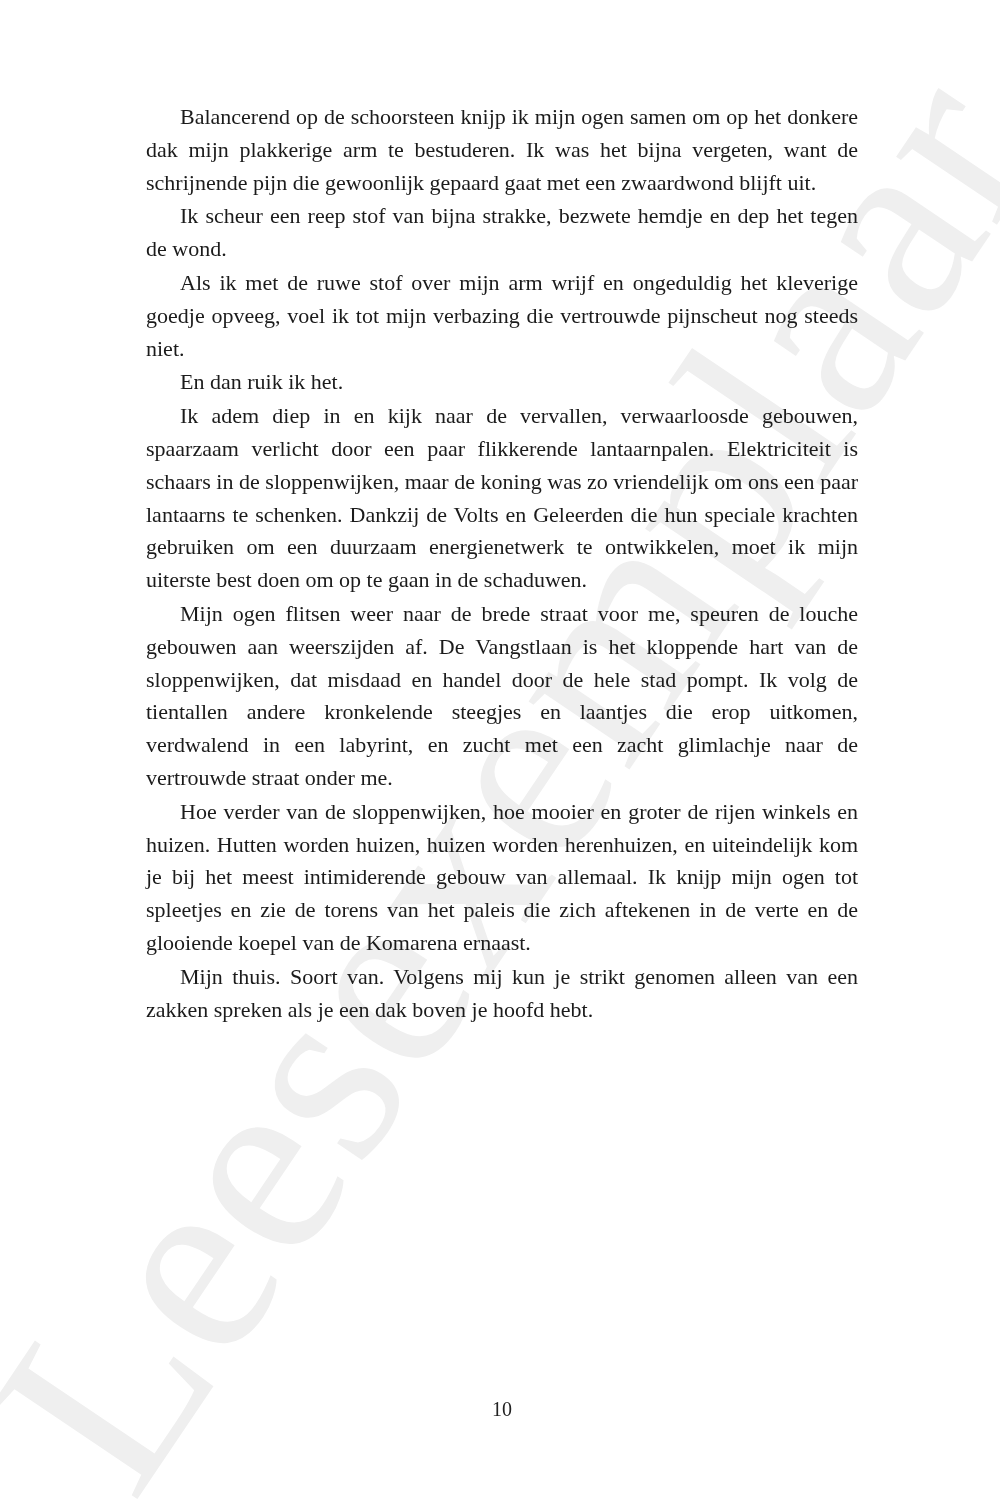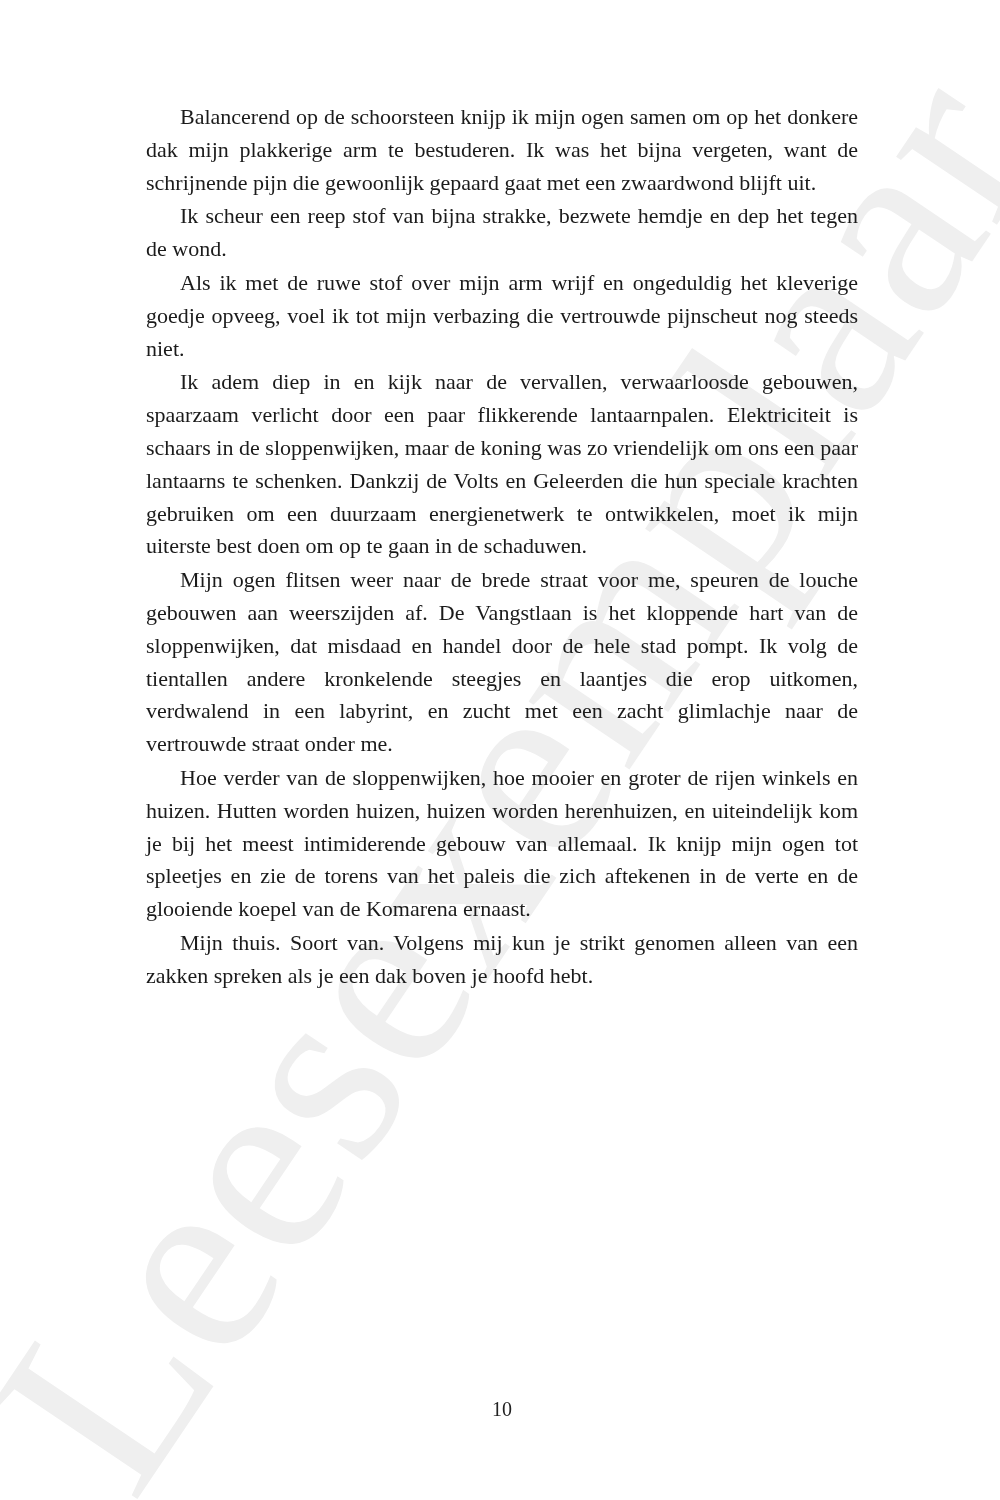--- a/index.html
+++ b/index.html
@@ -59,20 +59,21 @@
 </head>
 <body>
 
 <div class="page">
   <div class="watermark">Leesexemplaar</div>
 
   <div class="content">
     <p>Balancerend op de schoorsteen knijp ik mijn ogen samen om op het donkere dak mijn plakkerige arm te bestuderen. Ik was het bijna vergeten, want de schrijnende pijn die gewoonlijk gepaard gaat met een zwaardwond blijft uit.</p>
     <p>Ik scheur een reep stof van bijna strakke, bezwete hemdje en dep het tegen de wond.</p>
     <p>Als ik met de ruwe stof over mijn arm wrijf en ongeduldig het kleverige goedje opveeg, voel ik tot mijn verbazing die vertrouwde pijnscheut nog steeds niet.</p>
+    <p>En dan ruik ik het.</p>
     <p>Ik adem diep in en kijk naar de vervallen, verwaarloosde gebouwen, spaarzaam verlicht door een paar flikkerende lantaarnpalen. Elektriciteit is schaars in de sloppenwijken, maar de koning was zo vriendelijk om ons een paar lantaarns te schenken. Dankzij de Volts en Geleerden die hun speciale krachten gebruiken om een duurzaam energienetwerk te ontwikkelen, moet ik mijn uiterste best doen om op te gaan in de schaduwen.</p>
     <p>Mijn ogen flitsen weer naar de brede straat voor me, speuren de louche gebouwen aan weerszijden af. De Vangstlaan is het kloppende hart van de sloppenwijken, dat misdaad en handel door de hele stad pompt. Ik volg de tientallen andere kronkelende steegjes en laantjes die erop uitkomen, verdwalend in een labyrint, en zucht met een zacht glimlachje naar de vertrouwde straat onder me.</p>
     <p>Hoe verder van de sloppenwijken, hoe mooier en groter de rijen winkels en huizen. Hutten worden huizen, huizen worden herenhuizen, en uiteindelijk kom je bij het meest intimiderende gebouw van allemaal. Ik knijp mijn ogen tot spleetjes en zie de torens van het paleis die zich aftekenen in de verte en de glooiende koepel van de Komarena ernaast.</p>
     <p>Mijn thuis. Soort van. Volgens mij kun je strikt genomen alleen van een zakken spreken als je een dak boven je hoofd hebt.</p>
   </div>
 
   <div class="page-number">10</div>
 </div>
 
 </body></html>

